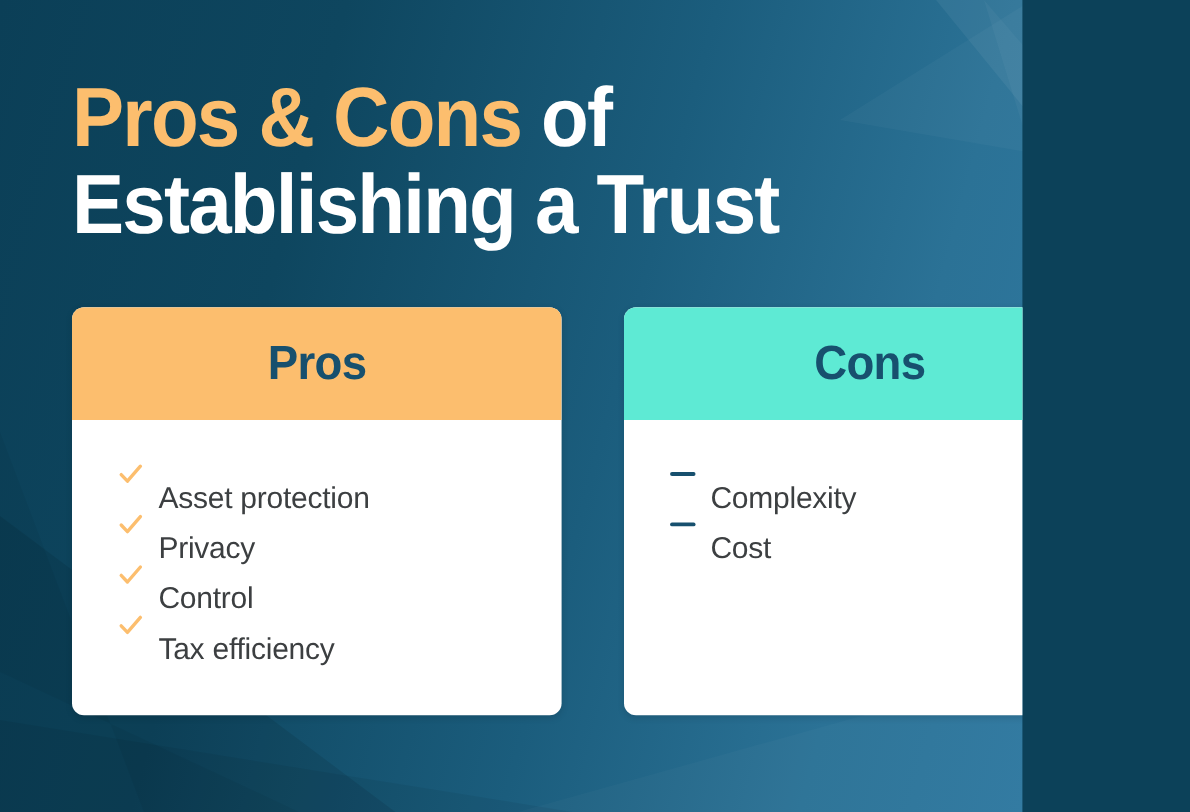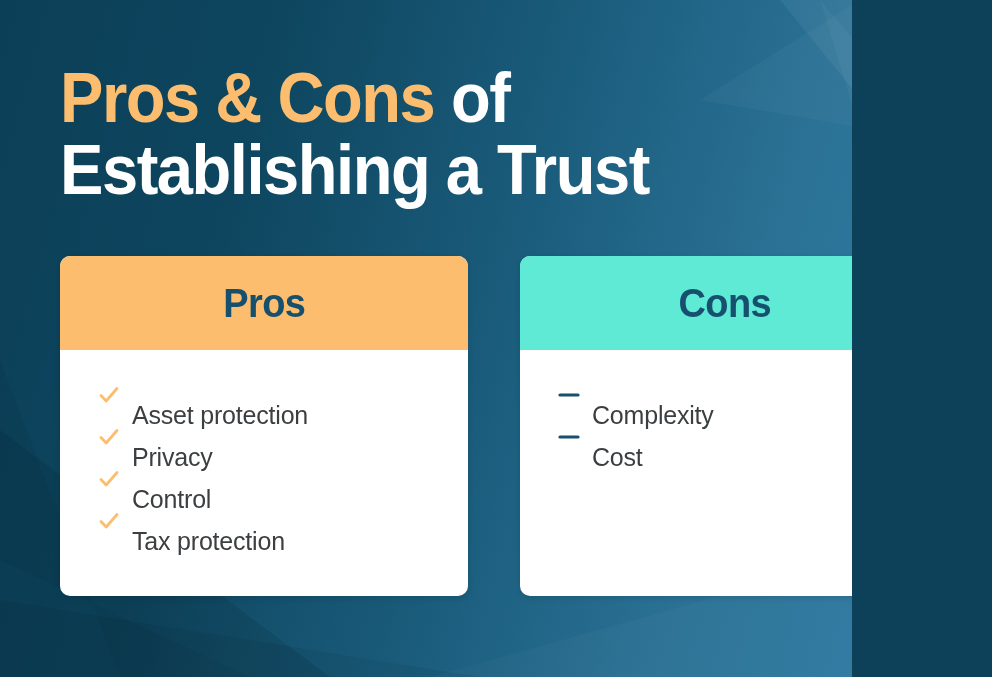--- a/index.html
+++ b/index.html
@@ -148,21 +148,21 @@
             </svg>
           </span>
           <span class="item-label">Control</span>
         </li>
         <li>
           <span class="marker">
             <svg width="22" height="22" viewBox="0 0 22 22" aria-hidden="true">
               <path d="M3 11.5 L8.2 17 L19 4.5" fill="none" stroke="#fcbe6e" stroke-width="2.8" stroke-linecap="round" stroke-linejoin="round"></path>
             </svg>
           </span>
-          <span class="item-label">Tax protection</span>
+          <span class="item-label">Tax efficiency</span>
         </li>
       </ul>
     </div>
   </div>
 
   <div class="card" id="cons-card">
     <div class="card-header cons">
       <span class="card-header-title">Cons</span>
     </div>
     <div class="card-body">

